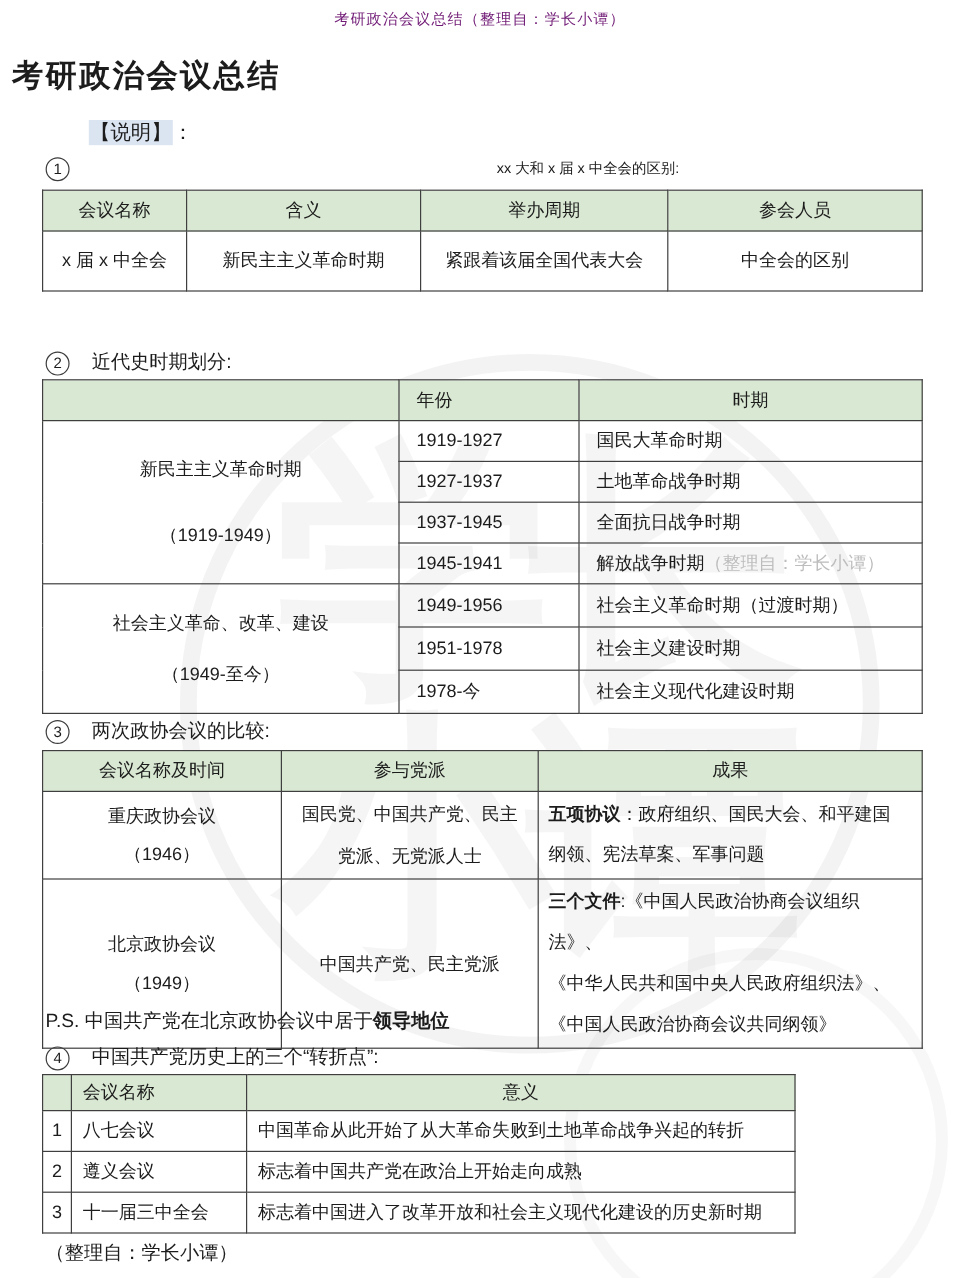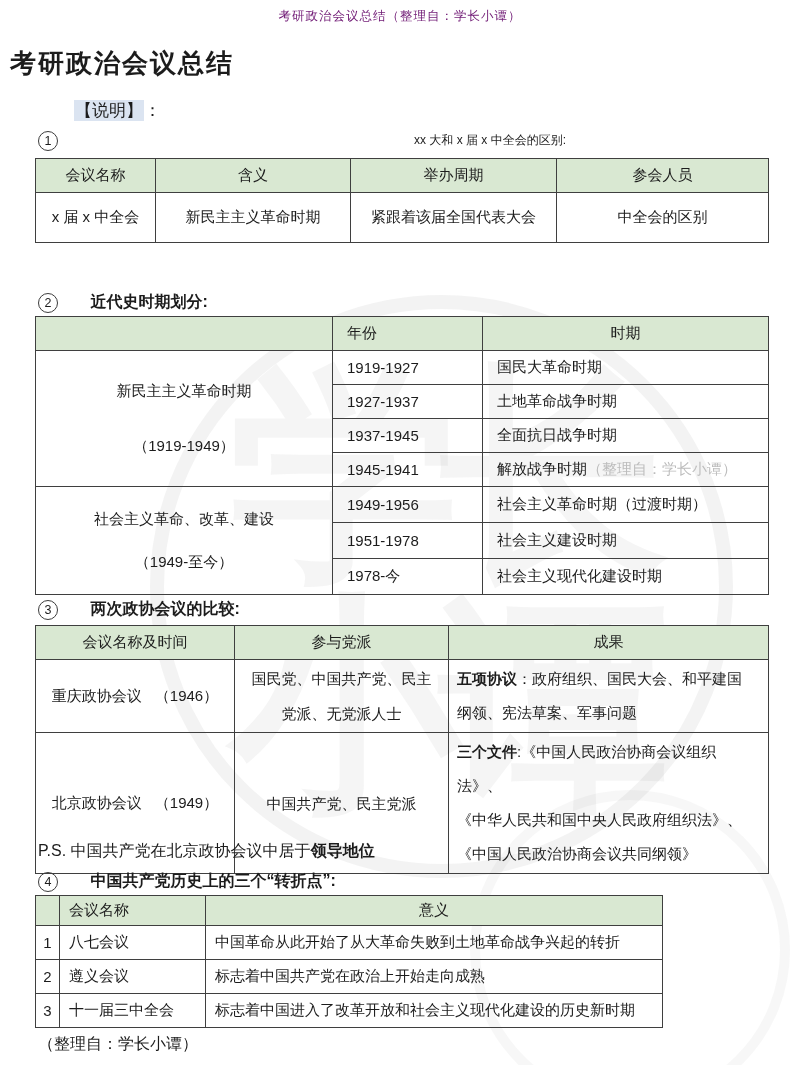--- a/index.html
+++ b/index.html
@@ -22,21 +22,21 @@
   .topnote{position:absolute;top:8px;left:0;width:100%;text-align:center;
            font-size:12.5px;color:#701a75;letter-spacing:1px;z-index:2;}
   .title{position:absolute;top:46px;left:10px;width:100%;text-align:left;margin:0;
          font-size:26px;font-weight:700;letter-spacing:2px;z-index:2;}
   .shuoming-line{position:absolute;top:99px;left:38px;font-size:17px;z-index:2;}
   .hl{background:#dbe4f1;padding:1px 1px;margin-left:36px;}
   .circ{display:inline-flex;width:20px;height:20px;border:1px solid #3c3c3c;border-radius:50%;
         align-items:center;justify-content:center;font-size:12.5px;box-sizing:border-box;
         vertical-align:middle;background:transparent;}
   .secline{position:absolute;left:38px;z-index:2;font-size:16px;}
-  .secline .cap{margin-left:28px;font-weight:bold;}
+  .secline .cap{margin-left:14px;}
   .cap-center{position:absolute;left:220px;width:540px;text-align:center;font-size:12px;z-index:2;}
   .ps{position:absolute;left:38px;top:841px;font-size:16px;z-index:2;}
   .footer{position:absolute;left:38px;top:1034px;font-size:16px;z-index:2;}
   b{font-weight:700;}
   .graynote{color:#bdbdbd;}
   
   table{position:absolute;border-collapse:collapse;table-layout:fixed;z-index:1;background:transparent;}
   th,td{border:1.5px solid #3f3f3f;font-weight:normal;font-size:15px;
         text-align:center;vertical-align:middle;padding:0;background:transparent;box-sizing:border-box;}
   th{background:#d9e8d2;}
@@ -49,21 +49,21 @@
   .t2 .rowB td{height:36px;}
   .th-left{text-align:left;padding-left:14px;}
   .cell-left{text-align:left;padding-left:14px;}
   .grp-label{display:flex;flex-direction:column;align-items:center;justify-content:center;}
   .gapA{gap:36px;}
   .gapB{gap:24px;}
   .t3{left:35px;top:625px;width:733px;}
   .t3 th{height:34px;}
   .t3 .r1 td{height:70px;}
   .t3 .r2 td{height:102px;margin-top:40px;}
-  .two-line{display:flex;flex-direction:row;align-items:center;justify-content:center;gap:13px;}
+  .two-line{display:flex;flex-direction:column;align-items:center;justify-content:center;gap:13px;}
   .parties{line-height:35px;white-space:pre-line;padding:0 5px;}
   .result{text-align:left;line-height:34px;white-space:pre-line;padding:2px 8px;}
   .t4{left:35px;top:895px;width:627px;}
   .t4 th{height:30px;}
   .t4 td{height:34px;}
   .pad-left{text-align:left;padding-left:9px;}
 </style>
 </head>
 <body>
 

